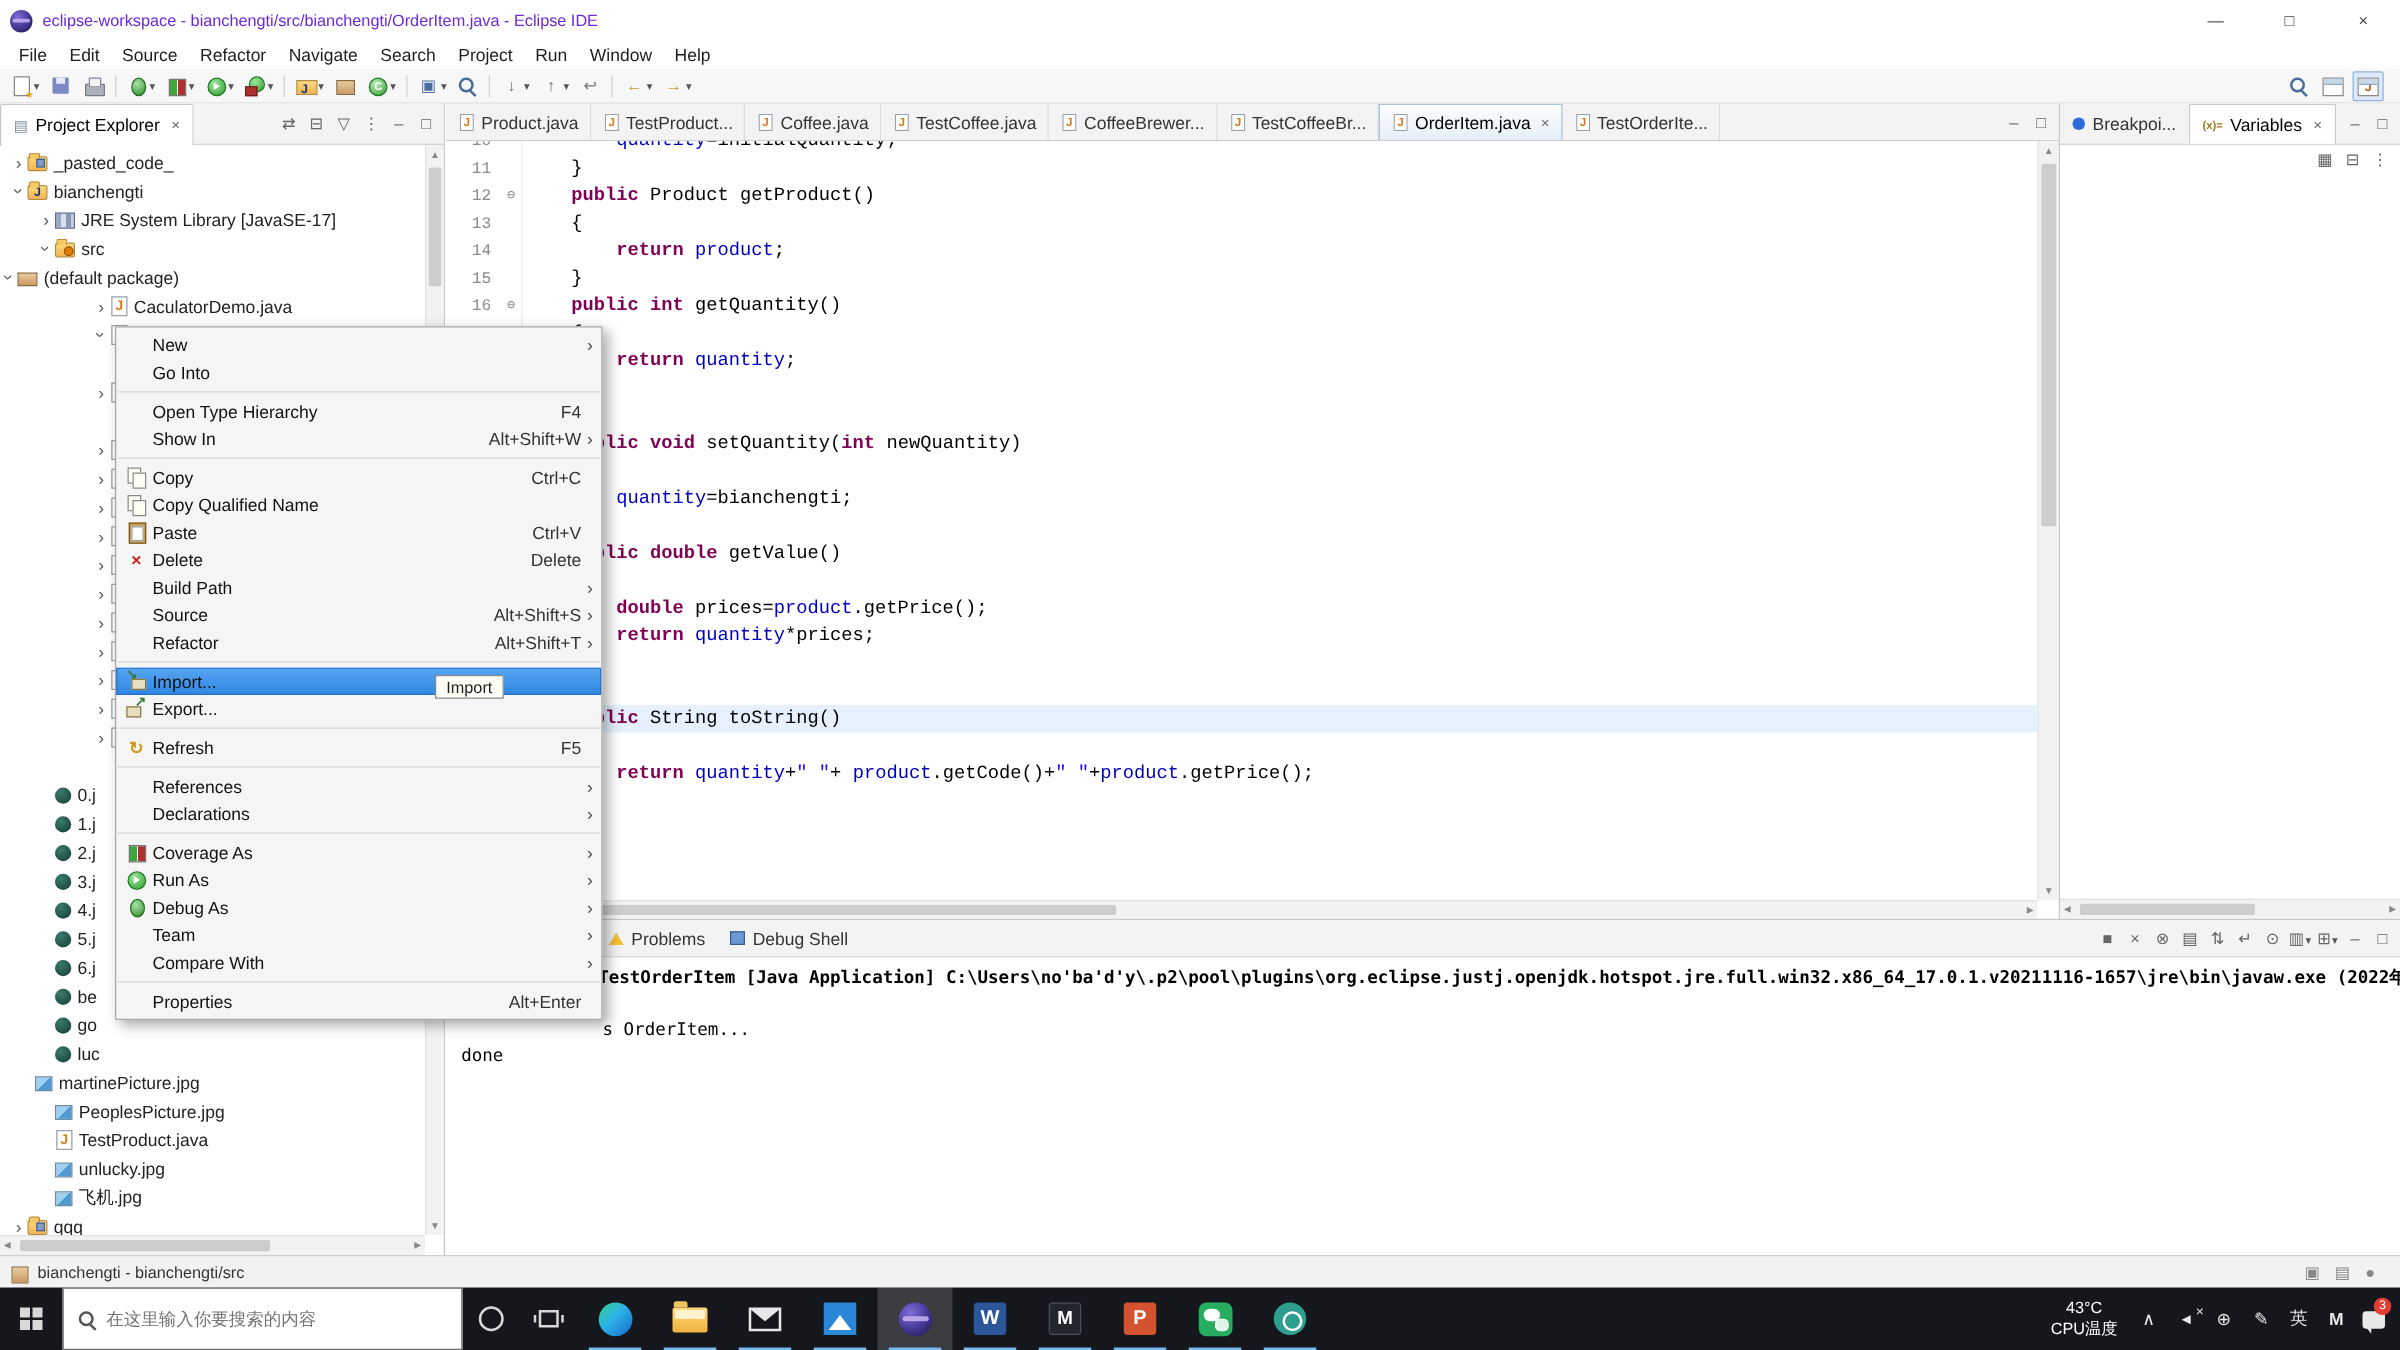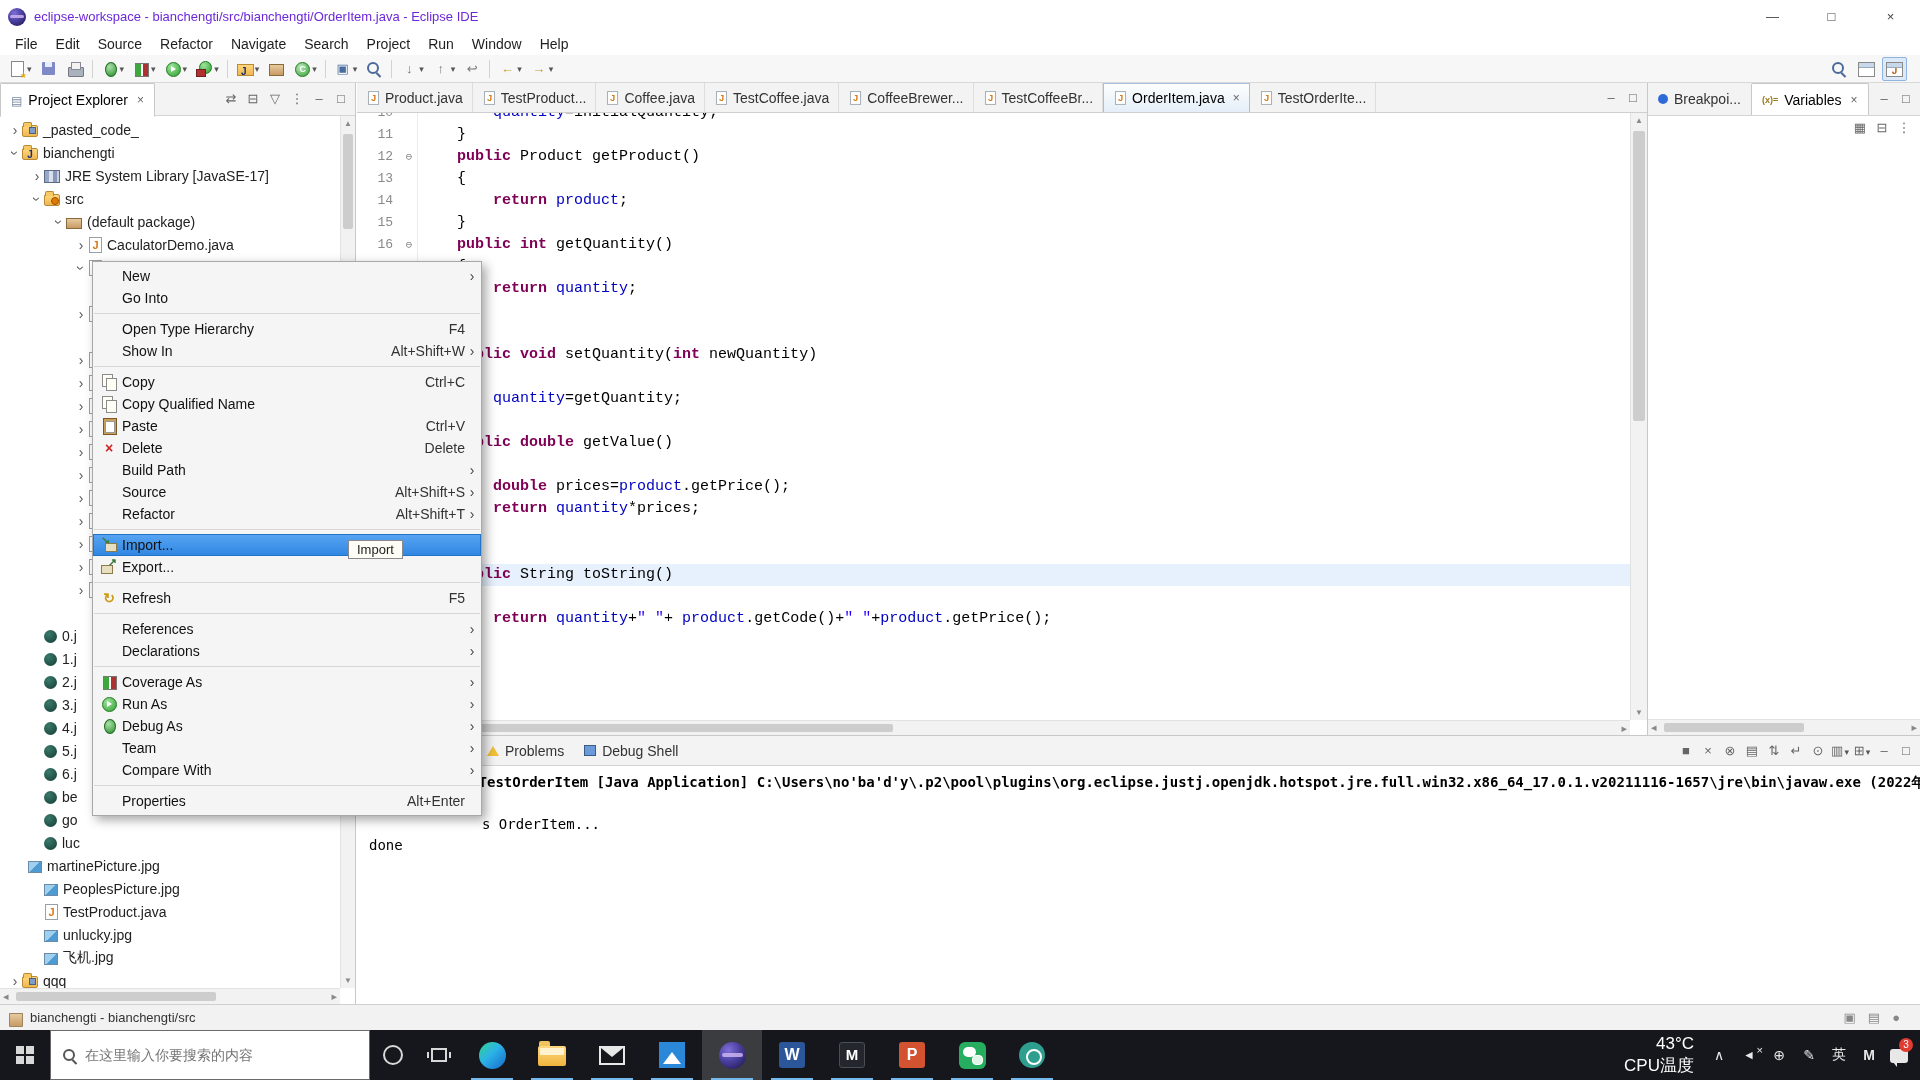--- a/index.html
+++ b/index.html
@@ -196,21 +196,21 @@
 .app-photos::before{content:"";position:absolute;left:4px;bottom:4px;border-left:9px solid transparent;border-right:9px solid transparent;border-bottom:12px solid #fff}
 .app-word{width:26px;height:26px;background:#2b579a;color:#fff;font-weight:bold;font-size:16px;text-align:center;line-height:26px;border-radius:3px}
 .app-m{width:26px;height:26px;background:#23262c;border:1px solid #4a4e55;color:#fff;font-weight:bold;font-size:15px;text-align:center;line-height:24px;border-radius:3px}
 .app-ppt{width:26px;height:26px;background:#d35230;color:#fff;font-weight:bold;font-size:16px;text-align:center;line-height:26px;border-radius:3px}
 .app-wechat{width:27px;height:27px;background:#26ad5f;border-radius:6px;position:relative}
 .app-wechat::before{content:"";position:absolute;left:4px;top:5px;width:13px;height:10px;background:#fff;border-radius:5px}
 .app-wechat::after{content:"";position:absolute;right:3px;bottom:4px;width:9px;height:8px;background:#dff5e8;border-radius:4px;border:1px solid #fff}
 .app-green{width:26px;height:26px;border-radius:50%;background:#2e9e8e;position:relative}
 .app-green::before{content:"";position:absolute;left:7px;top:7px;width:12px;height:12px;border:2px solid #fff;border-radius:50%}
 .tray{margin-left:auto;display:flex;align-items:center;height:50px;padding-right:6px}
-.tray-temp{color:#fff;font-size:17px;text-align:right;line-height:1.3;padding:0 10px;white-space:nowrap}
+.tray-temp{color:#fff;font-size:13px;text-align:center;line-height:1.3;padding:0 10px;white-space:nowrap}
 .tray-ics{display:flex;align-items:center}
 .tray-cell{width:30px;height:50px;display:flex;align-items:center;justify-content:center;position:relative;color:#e8e8e8;font-size:14px}
 .tray-vol{position:relative;color:#e8e8e8;font-size:12px}
 .tray-vol::after{content:"×";position:absolute;right:-8px;top:-4px;font-size:11px}
 .tray-chat{width:18px;height:14px;background:#e8e8e8;border-radius:3px;position:relative;margin-top:1px}
 .tray-chat::after{content:"";position:absolute;left:3px;bottom:-4px;border-left:4px solid transparent;border-top:5px solid #e8e8e8}
 .badge{position:absolute;right:1px;top:8px;background:#e03c31;color:#fff;border-radius:50%;width:14px;height:14px;font-size:10px;line-height:14px;text-align:center}
 </style>
 </head>
 <body>
@@ -356,21 +356,21 @@
           <div class="trow" style="padding-left: 30px;">
             <span class="arr">›</span>
             <span class="tic tic-jre"></span>
             <span class="tlabel">JRE System Library [JavaSE-17]</span>
           </div>
           <div class="trow" style="padding-left: 30px;">
             <span class="arr exp">›</span>
             <span class="tic fbase tic-src"></span>
             <span class="tlabel">src</span>
           </div>
-          <div class="trow" style="padding-left: 52px; align-items: center;">
+          <div class="trow" style=" align-items: center;">
             <span class="arr exp">›</span>
             <span class="tic tic-pkg"></span>
             <span class="tlabel">(default package)</span>
           </div>
           <div class="trow" style="padding-left: 74px;">
             <span class="arr">›</span>
             <span class="tic tic-jfile">J</span>
             <span class="tlabel">CaculatorDemo.java</span>
           </div>
           <div class="trow" style="padding-left: 74px;">
@@ -651,21 +651,21 @@
               <span class="ct"><span class="tok-p">	</span><span class="tok-k">public</span><span class="tok-p"> </span><span class="tok-k">void</span><span class="tok-p"> setQuantity(</span><span class="tok-k">int</span><span class="tok-p"> newQuantity)</span></span>
             </div>
             <div class="crow">
               <span class="ln">22</span>
               <span class="fold"></span>
               <span class="ct"><span class="tok-p">	{</span></span>
             </div>
             <div class="crow">
               <span class="ln">23</span>
               <span class="fold"></span>
-              <span class="ct"><span class="tok-p">		</span><span class="tok-f">quantity</span><span class="tok-p">=getQuantity;</span></span>
+              <span class="ct"><span class="tok-p">		</span><span class="tok-f">quantity</span><span class="tok-p">=bianchengti;</span></span>
             </div>
             <div class="crow">
               <span class="ln">24</span>
               <span class="fold"></span>
               <span class="ct"><span class="tok-p">	}</span></span>
             </div>
             <div class="crow">
               <span class="ln">25</span>
               <span class="fold">⊖</span>
               <span class="ct"><span class="tok-p">	</span><span class="tok-k">public</span><span class="tok-p"> </span><span class="tok-k">double</span><span class="tok-p"> getValue()</span></span>

